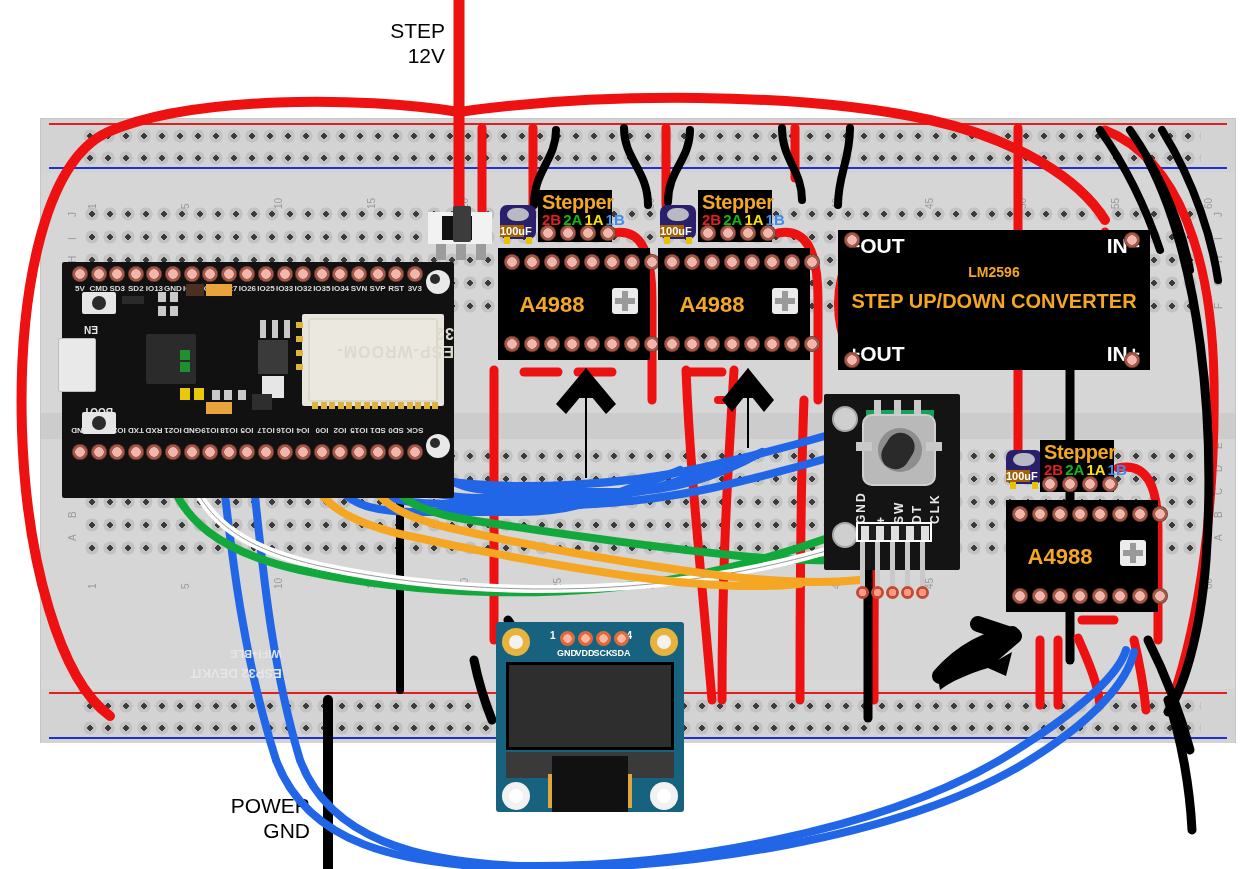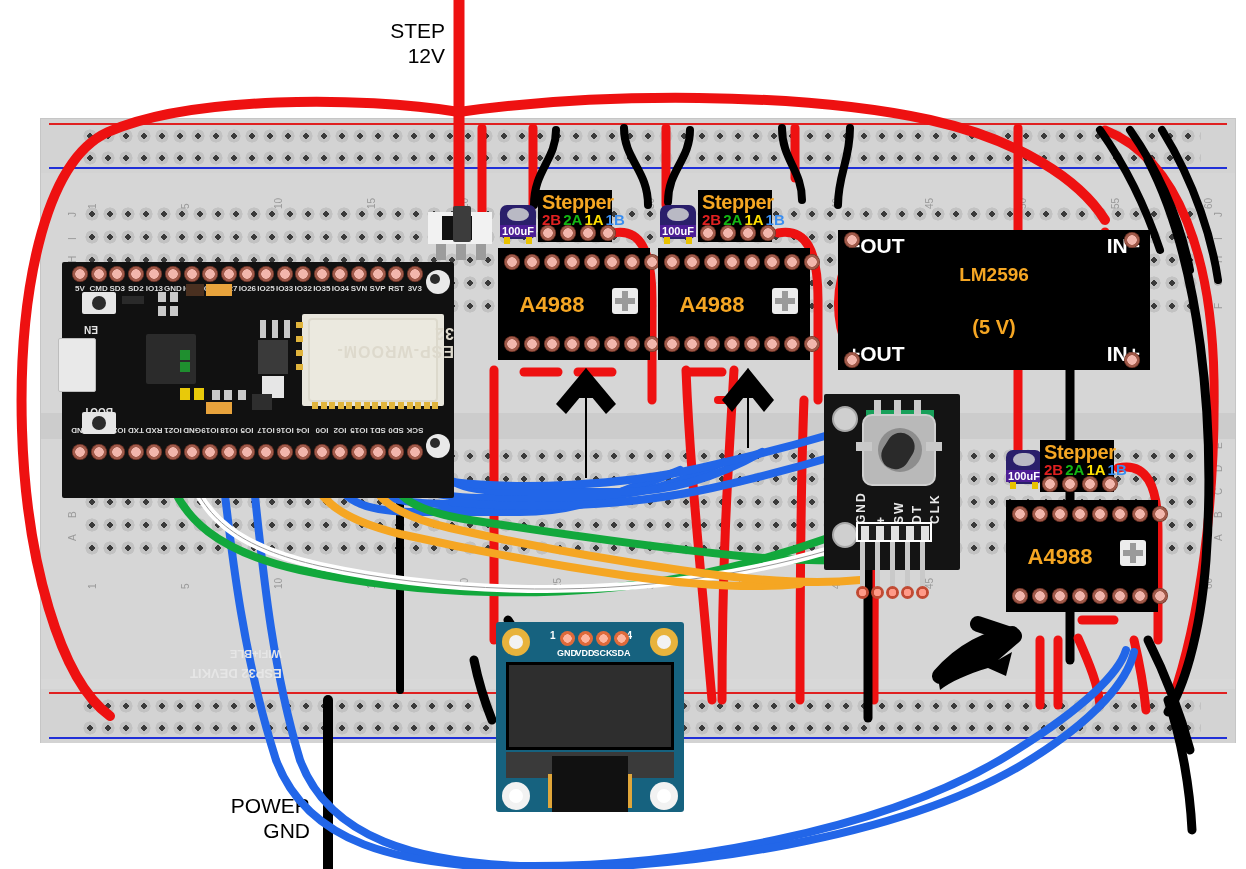--- a/index.html
+++ b/index.html
@@ -58,22 +58,22 @@
                      font-size:15px;line-height:16px;}
   .pin2b{color:#e02020;} .pin2a{color:#13b713;}
   .pin1a{color:#ffe000;} .pin1b{color:#3a8ef0;}
 
   
   .cap{position:absolute;}
   .cap-body{position:absolute;left:0;top:0;width:36px;height:34px;
             border-radius:7px;background:#2a1f6b;}
   .cap-top{position:absolute;left:7px;top:3px;width:22px;height:13px;
            border-radius:50%/60%;background:#b9b9c4;}
-  .cap-label{position:absolute;left:0;top:20px;width:36px;text-align:center;
-             color:#fff;font-size:11px;font-weight:bold;background:#4c1d95;}
+  .cap-label{position:absolute;left:0;top:20px;width:24px;text-align:center;
+             color:#fff;font-size:11px;font-weight:bold;background:#a16207;}
   .cap-leg{position:absolute;top:32px;width:6px;height:7px;background:#e8c200;}
 
   
   .trimpot{position:absolute;width:26px;height:26px;background:#ececec;
            border-radius:3px;}
   .trimpot:before,.trimpot:after{content:"";position:absolute;background:#9a9a9a;}
   .trimpot:before{left:10px;top:3px;width:6px;height:20px;}
   .trimpot:after{left:3px;top:10px;width:20px;height:6px;}
 
   
@@ -596,22 +596,22 @@
         <span class="pin"></span>
         <span class="pin"></span>
       </div>
   </div>
 
   <div class="mod" id="lm2596" style="left:838px;top:230px;width:312px;height:140px;">
     <div class="corner-lbl" style="left:10px;top:4px;">−OUT</div>
     <div class="corner-lbl" style="right:10px;top:4px;">IN−</div>
     <div class="corner-lbl" style="left:10px;bottom:4px;">+OUT</div>
     <div class="corner-lbl" style="right:10px;bottom:4px;">IN+</div>
-    <div class="ctr" style="top:34px;font-size:19px;">LM2596</div>
-    <div class="ctr" style="top:86px;font-size:20px;">(5 V)</div>
+    <div class="ctr" style="top:34px;font-size:14px;">LM2596</div>
+    <div class="ctr" style="top:60px;font-size:20px;">STEP UP/DOWN CONVERTER</div>
 
     <span class="pin" style="position:absolute;left:6px;top:2px;"></span>
     <span class="pin" style="position:absolute;right:6px;top:2px;"></span>
     <span class="pin" style="position:absolute;left:6px;bottom:2px;"></span>
     <span class="pin" style="position:absolute;right:6px;bottom:2px;"></span>
   </div>
 
   <div id="encoder" style="left:824px;top:394px;width:136px;height:176px;">
     <div class="mount" style="left:8px;top:12px;"></div>
     <div class="mount" style="left:8px;top:128px;"></div>

